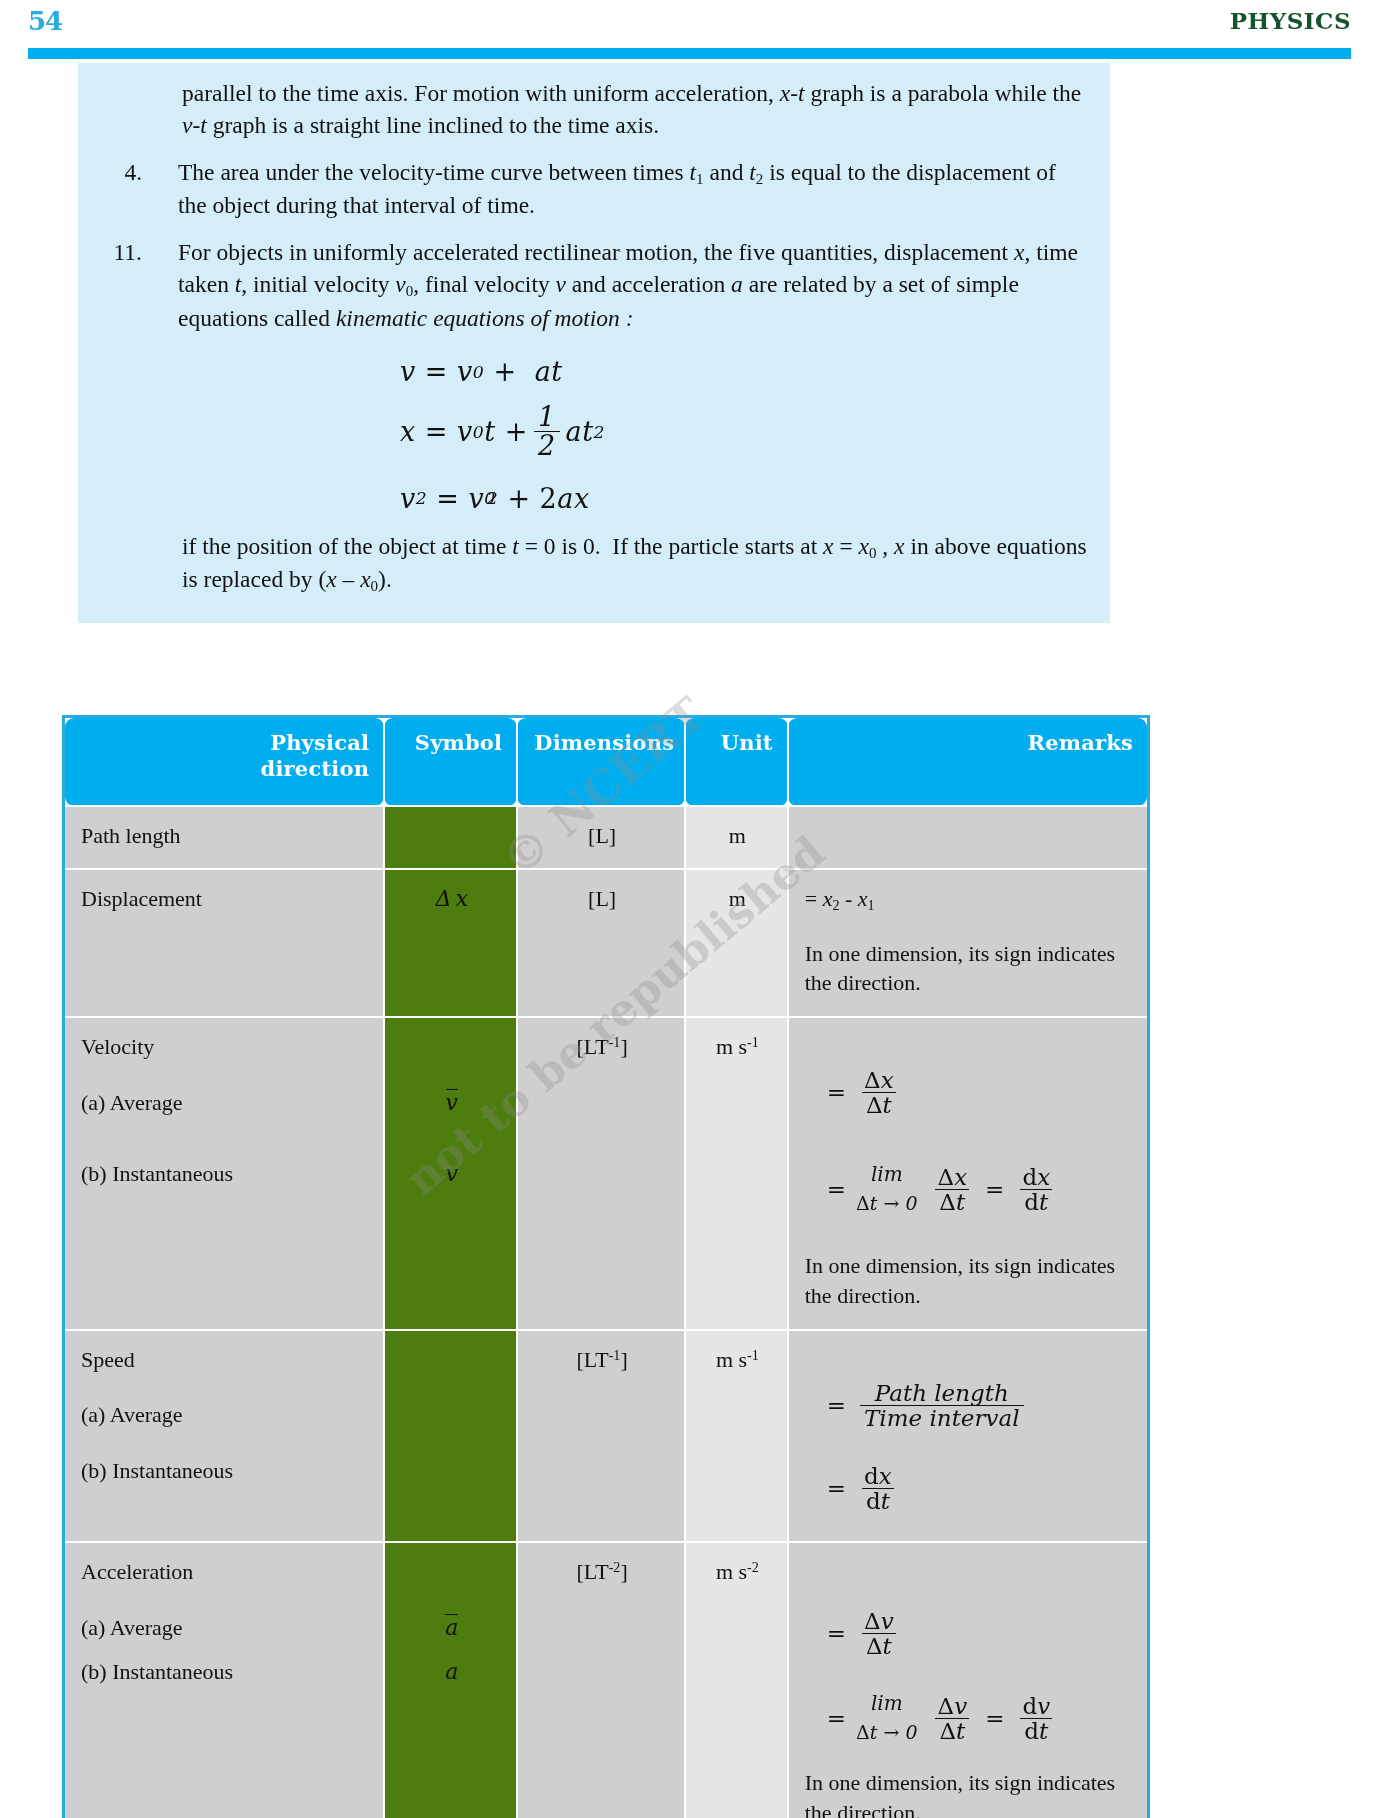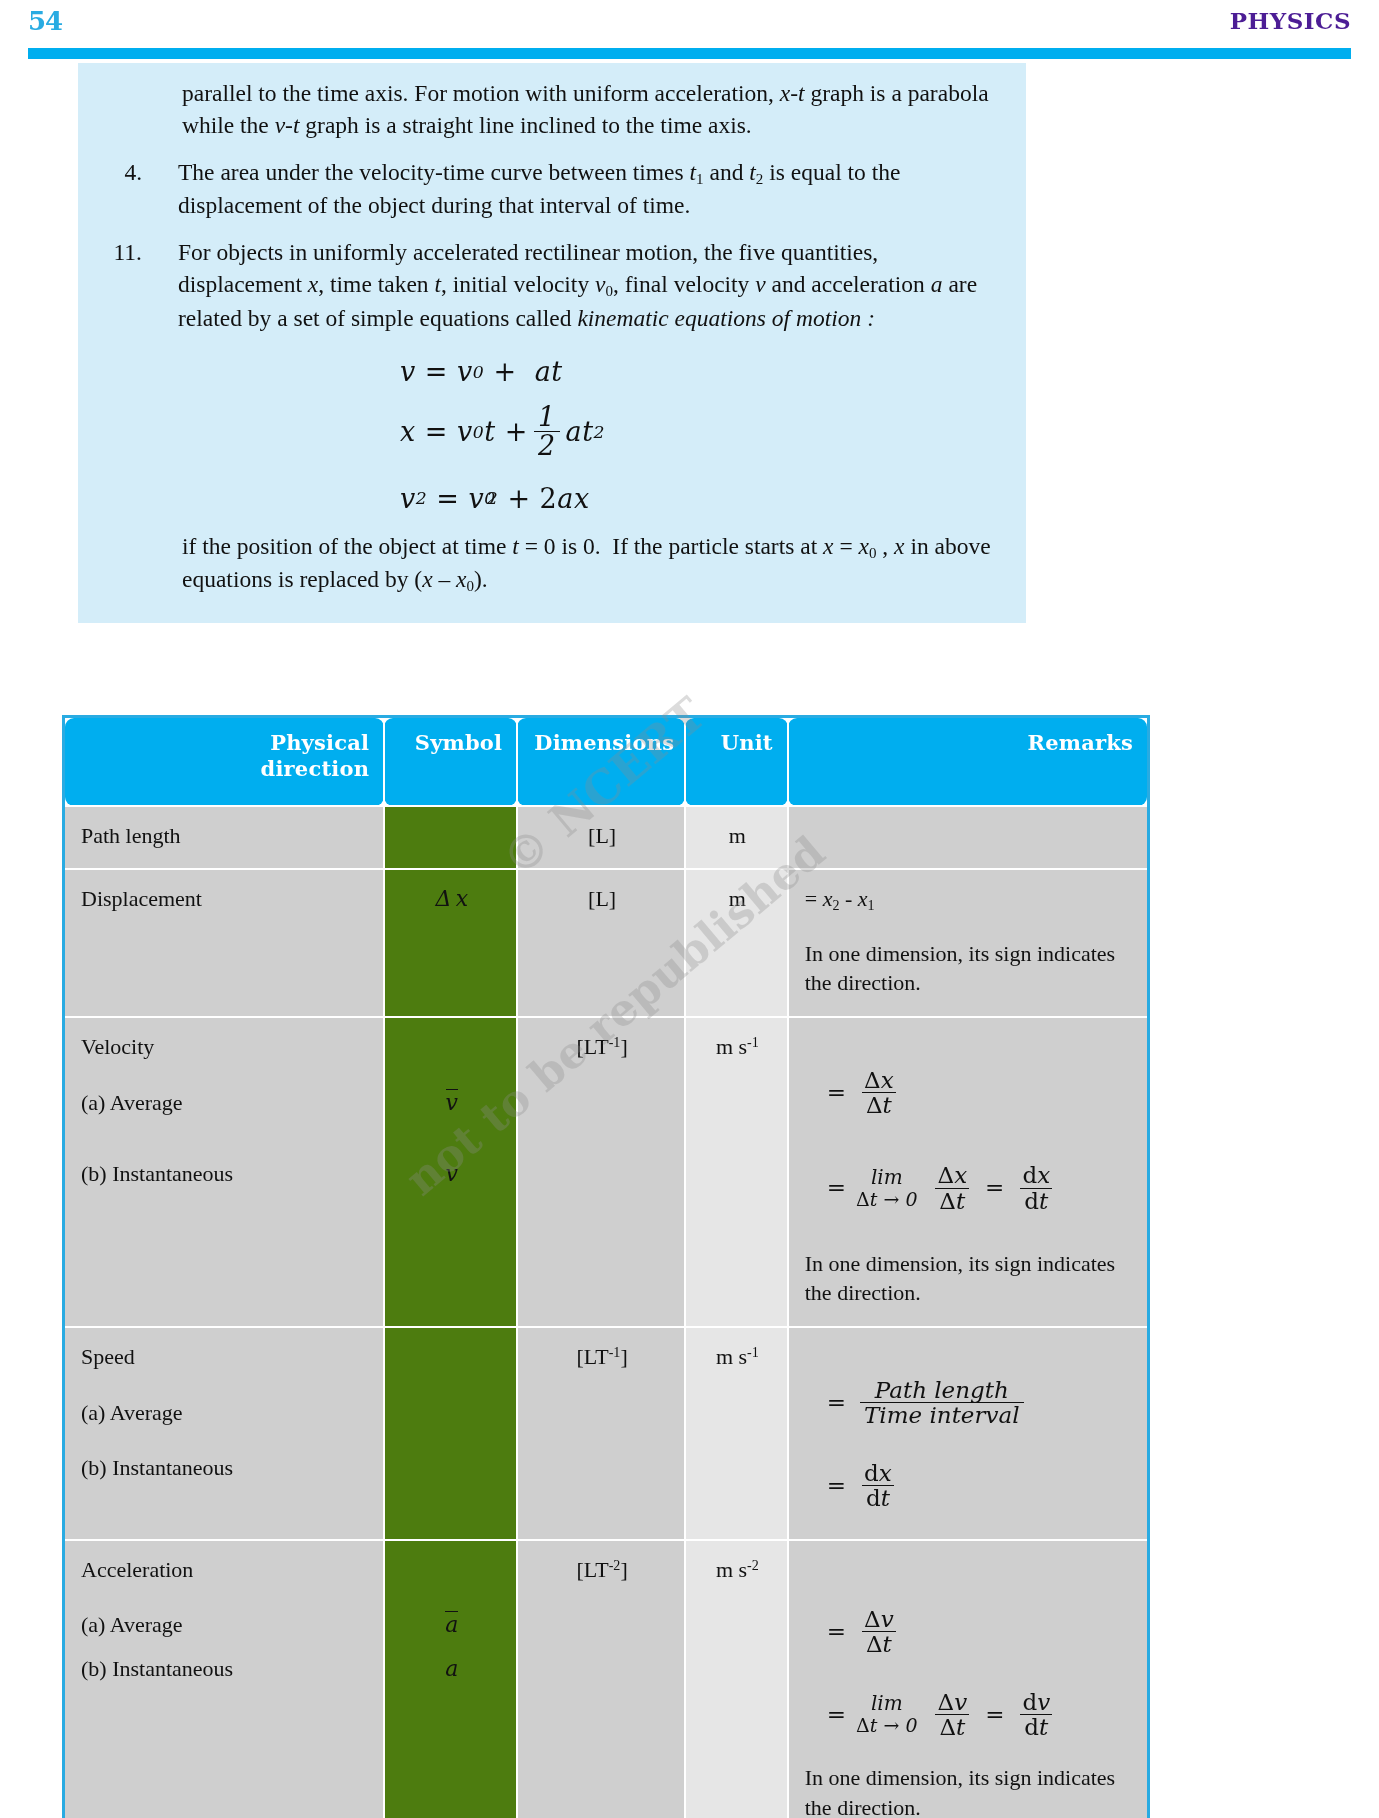--- a/index.html
+++ b/index.html
@@ -27,36 +27,36 @@
     font-weight:bold;
     color:#29ABE2;
     letter-spacing:-1px;
     line-height:1;
     padding-top:8px;
   }
   .running-head {
     font-family:"DejaVu Serif", serif;
     font-size:23px;
     font-weight:bold;
-    color:#4c1d95;
+    color:#14532d;
     letter-spacing:0.5px;
     line-height:1;
     padding-top:9px;
   }
   .header-rule {
     height:11px;
     background:#00AEEF;
     margin:2px 28px 0 28px;
   }
 
   
   .summary-box {
     position:absolute;
     left:78px; top:63px;
-    width:948px;
+    width:1032px;
     background:#D4EDF9;
     padding:14px 22px 26px 22px;
     box-sizing:border-box;
     min-height:495px;
   }
   .sum-para {
     font-size:23.5px;
     line-height:1.38;
     margin:0 0 6px 0;
     padding-left:82px;
@@ -187,20 +187,21 @@
   }
   .rm-eq .eqsign { margin-right:8px; }
   .rm-lim {
     display:inline-flex;
     flex-direction:column;
     align-items:center;
     font-size:20px;
     margin:0 10px 0 2px;
     line-height:1.15;
     font-style:italic;
+    gap:7px;
   }
   .rm-lim .lim-bot { font-style:normal; font-size:19px; white-space:nowrap; }
   .note { font-size:22px; line-height:1.35; }
   .spacer-lg { height:42px; }
   .spacer-md { height:26px; }
   .spacer-sm { height:14px; }
 
   
   .watermark {
     position:absolute;

